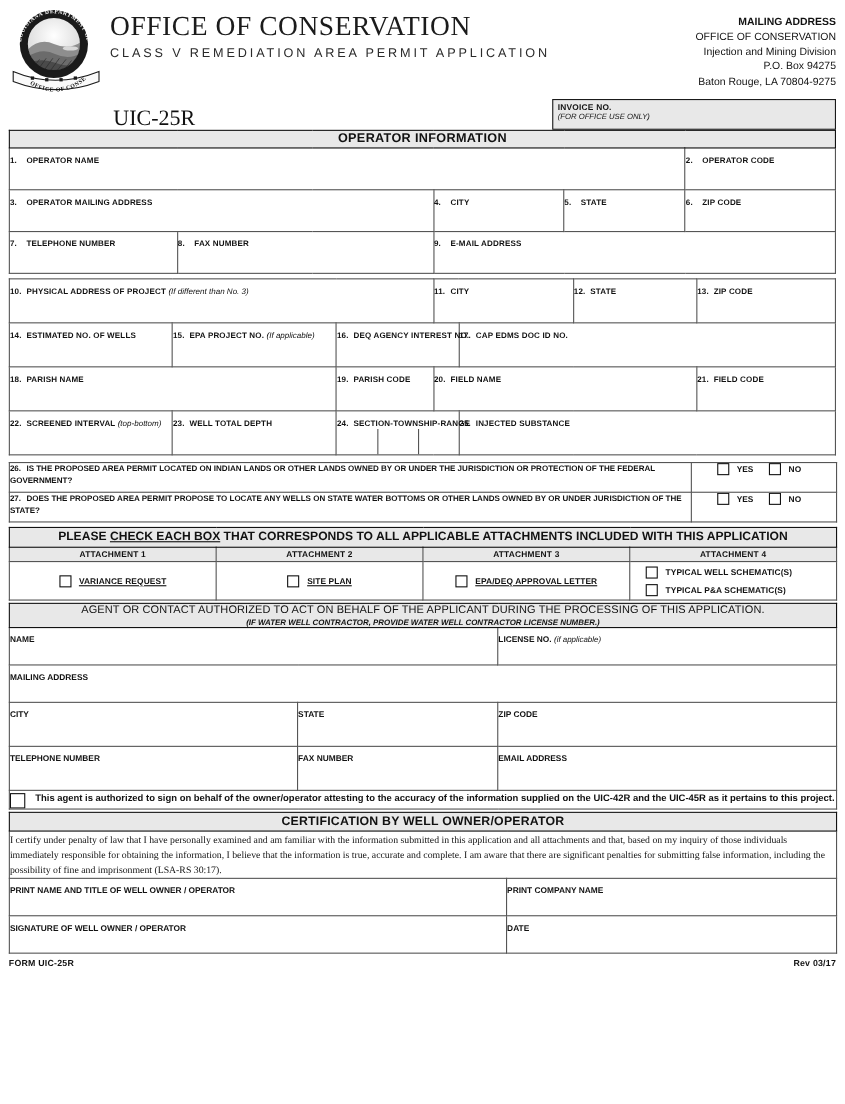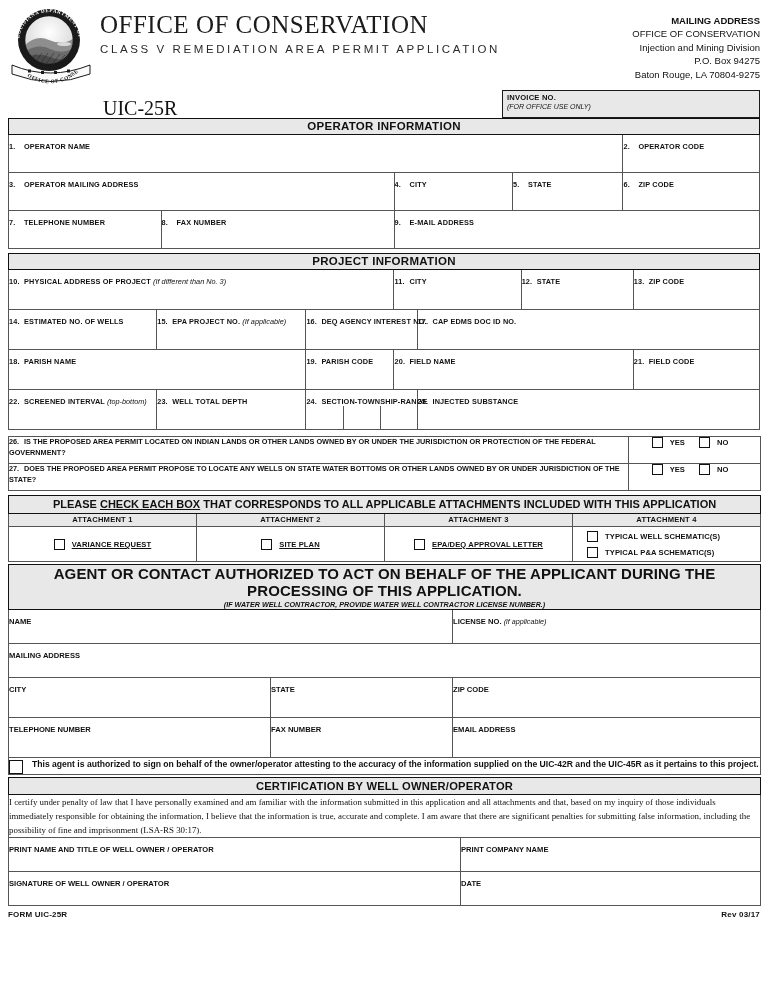--- a/index.html
+++ b/index.html
@@ -48,21 +48,21 @@
   .attbanner u{text-decoration:underline;}
   .atthead{background:#e8e8e8;text-align:center;font-weight:bold;font-size:7.6px;height:12px;line-height:12px;letter-spacing:.2px;}
   .attcell{height:34px;}
   .attinner{display:flex;align-items:center;justify-content:center;gap:7px;height:34px;text-decoration:underline;}
   .attlabel{font-size:7.6px;font-weight:bold;letter-spacing:.1px;}
   .attstack{display:flex;flex-direction:column;justify-content:center;height:34px;padding-left:14px;gap:5px;}
   .attrow{display:flex;align-items:center;gap:7px;}
 
   
   .agentband{background:#e8e8e8;text-align:center;border:1.6px solid #111 !important;padding:2px 0 3px 0;}
-  .agentband .a1{font-weight:bold;font-size:15px;letter-spacing:.1px;}
+  .agentband .a1{font-weight:normal;font-size:10px;letter-spacing:.1px;}
   .agentband .a2{font-size:7.2px;font-style:italic;font-weight:bold;margin-top:1px;}
   .agentlbl{font-size:7.6px;font-weight:bold;}
   .agentlbl .it{font-style:italic;font-weight:normal;font-size:7.2px;}
 
   .authrow{padding:4px 4px 4px 4px;}
   .authflex{display:flex;align-items:flex-start;gap:9px;}
   .authtxt{font-size:8.6px;font-weight:bold;line-height:1.42;}
   .bigchk{width:12px;height:12px;border:1.5px solid #111;background:#fff;flex:0 0 12px;margin-top:2px;}
 
   .certband{background:#e8e8e8;text-align:center;font-weight:bold;font-size:11.2px;height:16px;line-height:16px;
@@ -195,23 +195,20 @@
       <col style="width:148px">
         <col style="width:73px">
         <col style="width:76px">
         <col style="width:88px">
       <col style="width:23px">
         <col style="width:104px">
         <col style="width:112px">
         <col style="width:126px">
     </colgroup>
     <tbody>
-        <tr>
-          <td class="band" colspan="8">PROJECT INFORMATION</td>
-        </tr>
     <tr>
       <td class="cell h40" colspan="4">
         <span class="lbl"><span class="num">10.</span><span>PHYSICAL ADDRESS OF PROJECT</span> <span class="it">(If different than No. 3)</span></span>
       </td>
       <td class="cell h40" colspan="2">
         <span class="lbl"><span class="num">11.</span><span>CITY</span></span>
       </td>
       <td class="cell h40">
         <span class="lbl"><span class="num">12.</span><span>STATE</span></span>
       </td>

